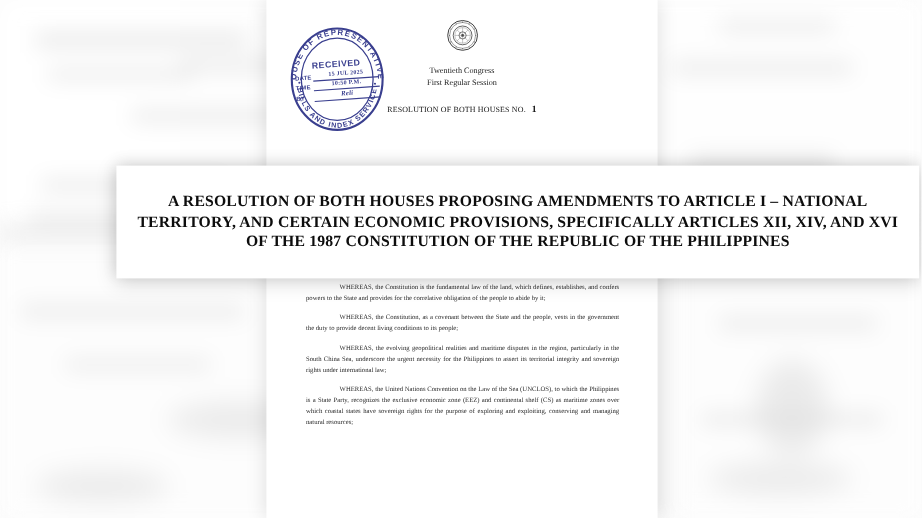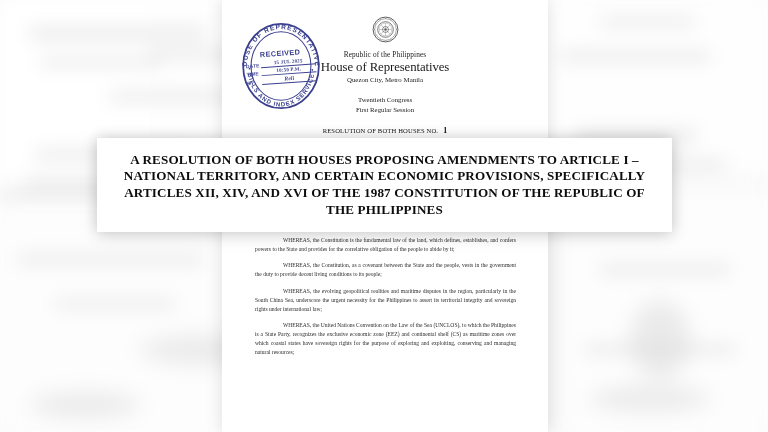--- a/index.html
+++ b/index.html
@@ -154,21 +154,21 @@
     text-align:justify;
     color:#2b2b2b;
     margin-bottom:7.5px;
     text-indent:28px;
   }
 
   
   .title-band {
     position:absolute;
     left:97px; top:138px;
-    width:575px; height:94px;
+    width:669px; height:94px;
     background:#ffffff;
     box-shadow:0 3px 16px rgba(0,0,0,.17), 0 -2px 12px rgba(0,0,0,.09);
     display:flex; align-items:center; justify-content:center;
     z-index:5;
   }
   .title-text {
     width:100%;
     text-align:center;
     font-size:13.1px;
     font-weight:bold;
@@ -234,25 +234,20 @@
             <circle cx="50" cy="91" r="1.6"></circle>
               <circle cx="30" cy="86" r="1.6"></circle>
             <circle cx="14" cy="70" r="1.6"></circle>
               <circle cx="9" cy="50" r="1.6"></circle>
             <circle cx="14" cy="30" r="1.6"></circle>
               <circle cx="30" cy="14" r="1.6"></circle>
           </g>
         </svg>
       </div>
 
-      <div class="doc-head">
-        <div class="head-l1">Republic of the Philippines</div>
-        <div class="head-l2">House of Representatives</div>
-        <div class="head-l3">Quezon City, Metro Manila</div>
-      </div>
 
       <div class="congress">
         <div>Twentieth Congress</div>
         <div>First Regular Session</div>
       </div>
 
       <div class="reso-no">
         <span>RESOLUTION OF BOTH HOUSES NO.</span><b>1</b>
       </div>
 

